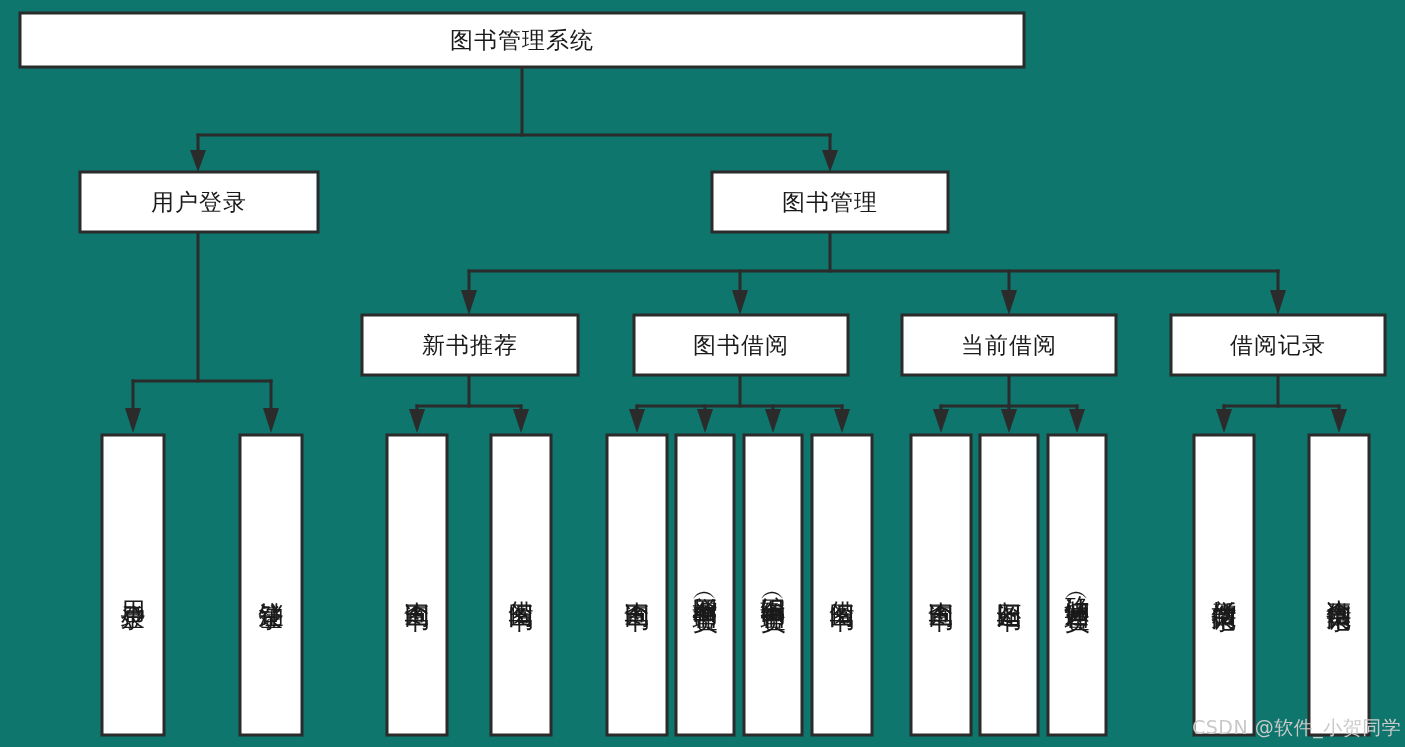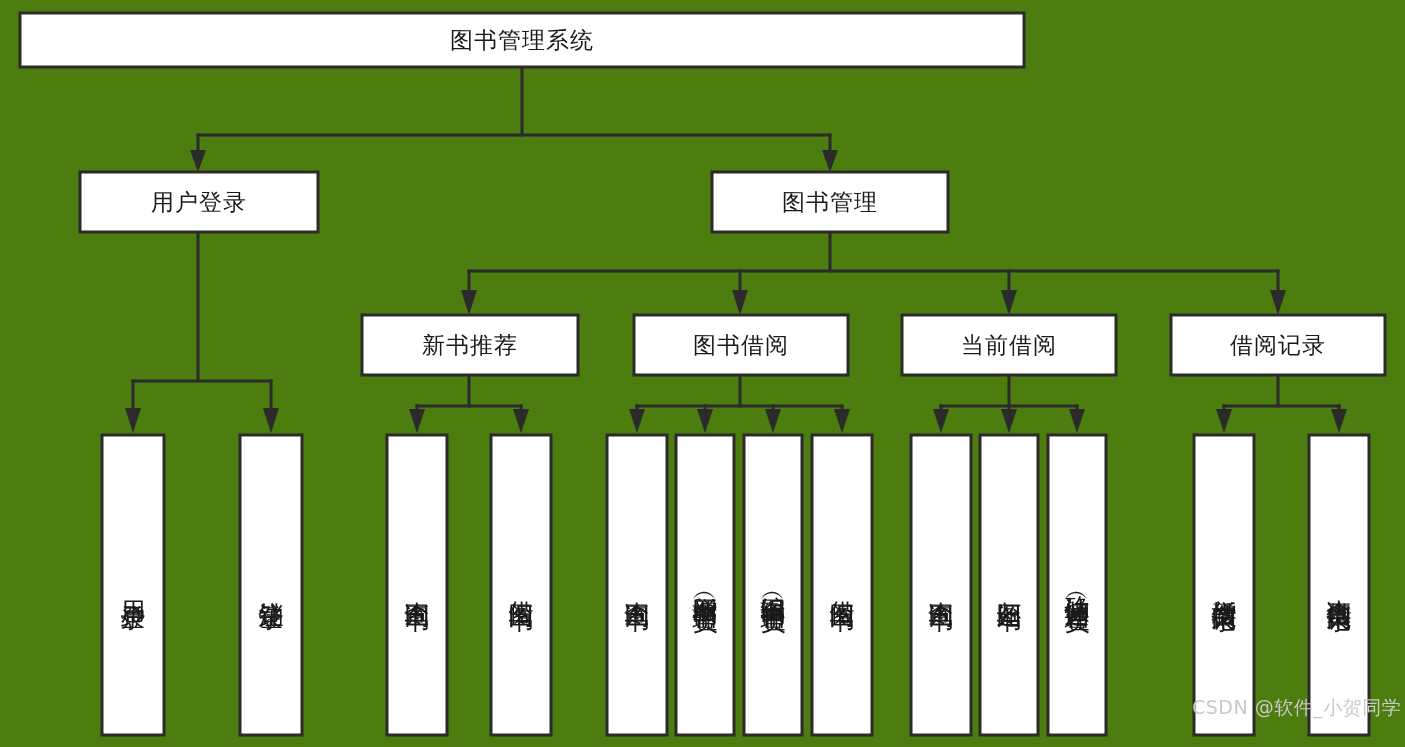--- a/index.html
+++ b/index.html
@@ -7,21 +7,21 @@
     padding: 0;
     background: #ffffff;
   }
   body {
     font-family: "DejaVu Sans", "Liberation Sans", sans-serif;
   }
   #diagram-root {
     position: relative;
     width: 1405px;
     height: 747px;
-    background: #4d7c0f;
+    background: #0f766e;
     overflow: hidden;
   }
   svg#diagram-svg {
     position: absolute;
     left: 0;
     top: 0;
     width: 1405px;
     height: 747px;
     display: block;
   }
@@ -227,15 +227,15 @@
     <span class="leaf-label">确认归还（管理员）</span>
   </div>
 
   <div class="leaf-label-wrap" style="left:1194px; top:435px; width:60px; height:300px;">
     <span class="leaf-label">新增借阅记录</span>
   </div>
   <div class="leaf-label-wrap" style="left:1309px; top:435px; width:60px; height:300px;">
     <span class="leaf-label">查询借阅记录</span>
   </div>
 
-  <div class="watermark" style="left:1192px; top:695px;">CSDN @软件_小贺同学</div>
+  <div class="watermark" style="left:1192px; top:715px;">CSDN @软件_小贺同学</div>
 
 </div>
 
 </body></html>

